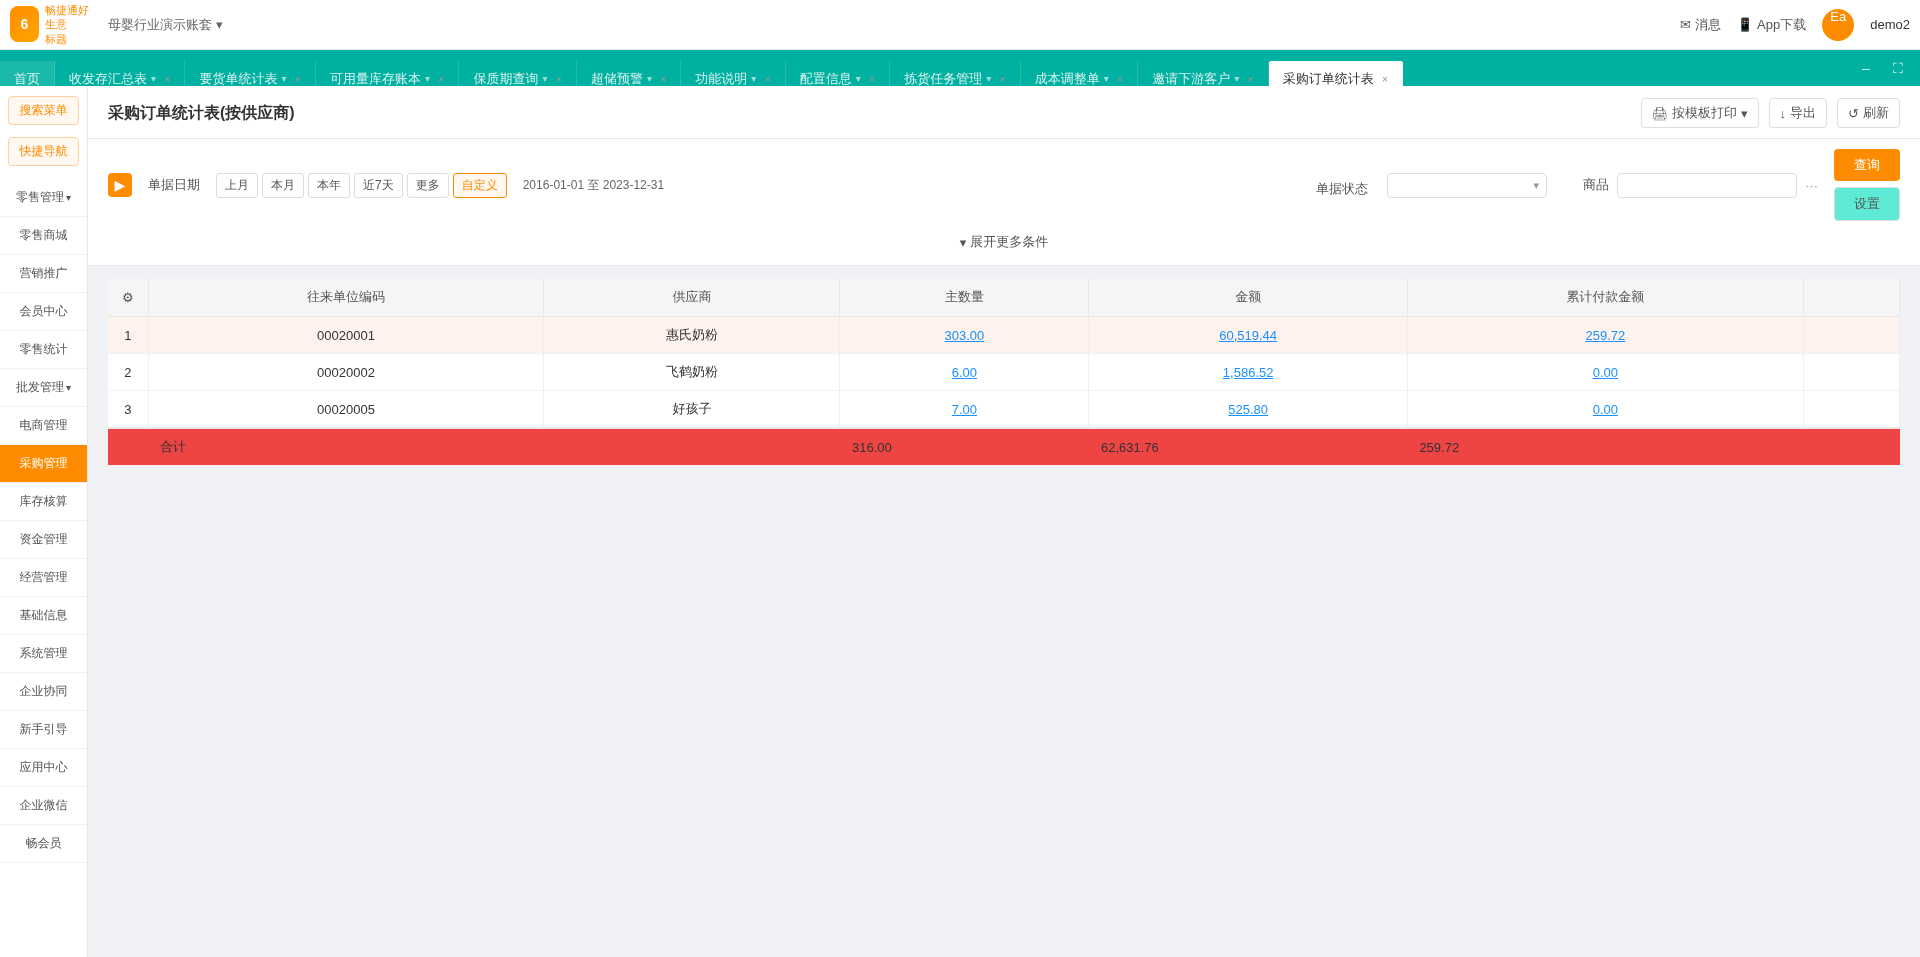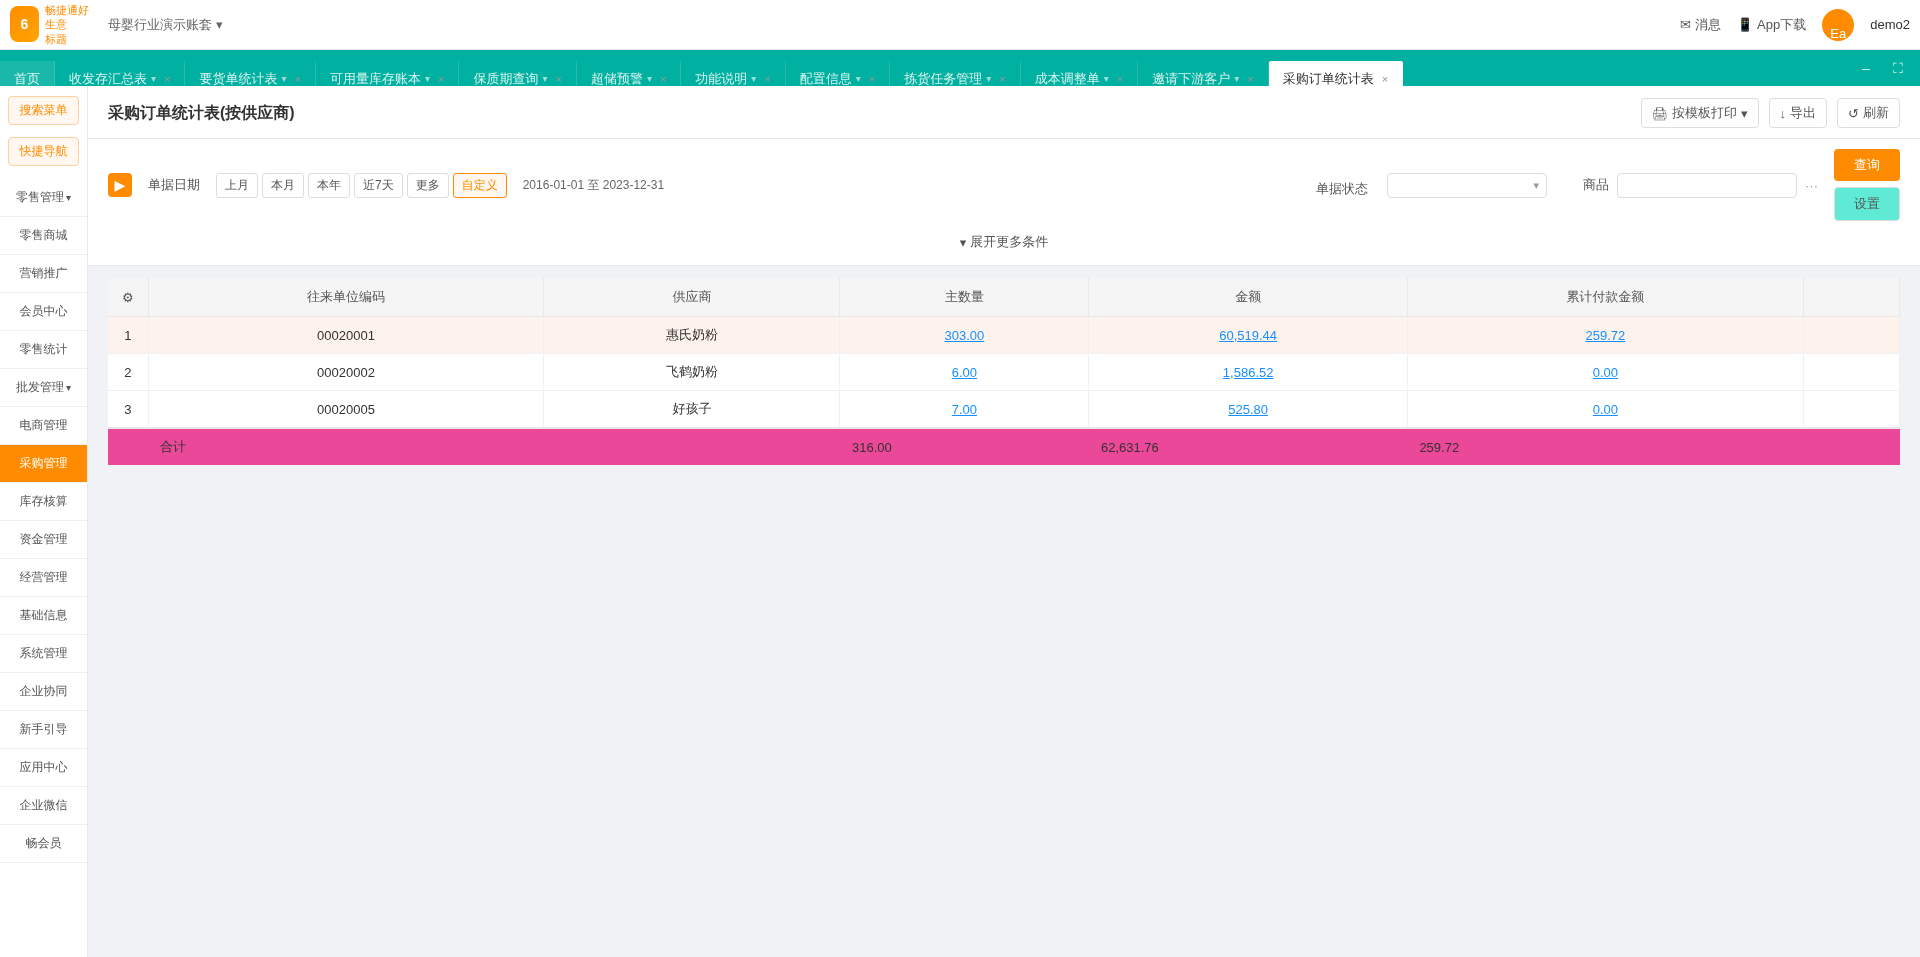--- a/index.html
+++ b/index.html
@@ -6,21 +6,21 @@
     body { font-family: "Microsoft YaHei", "PingFang SC", sans-serif; font-size: 13px; background: #f5f5f5; color: #333; display: flex; flex-direction: column; height: 957px; overflow: hidden; }
 
     
     .top-bar { height: 50px; background: #fff; display: flex; align-items: center; border-bottom: 1px solid #e8e8e8; padding: 0 10px; gap: 10px; }
     .logo-area { display: flex; align-items: center; gap: 6px; width: 88px; }
     .logo-icon { width: 36px; height: 36px; background: linear-gradient(135deg, #ff8c00, #ffa500); border-radius: 8px; display: flex; align-items: center; justify-content: center; color: #fff; font-size: 14px; font-weight: bold; }
     .logo-text { font-size: 11px; color: #ff8c00; line-height: 1.3; }
     .industry-selector { flex: 1; display: flex; align-items: center; gap: 4px; cursor: pointer; color: #666; font-size: 13px; }
     .top-right { display: flex; align-items: center; gap: 16px; margin-left: auto; }
     .top-icon-btn { display: flex; align-items: center; gap: 4px; color: #555; cursor: pointer; font-size: 13px; }
-    .user-avatar { width: 32px; height: 32px; border-radius: 50%; background: #ff8c00; display: flex; align-items: flex-end; justify-content: center; color: #fff; font-size: 13px; cursor: pointer; overflow: hidden; }
+    .user-avatar { width: 32px; height: 32px; border-radius: 50%; background: #ff8c00; display: flex; align-items: flex-start; justify-content: center; color: #fff; font-size: 13px; cursor: pointer; overflow: hidden; }
     .user-name { color: #333; font-size: 13px; cursor: pointer; }
 
     
     .nav-tabs { height: 36px; background: #00b0a0; display: flex; align-items: center; padding: 0 0 0 0; overflow: hidden; }
     .nav-tab { padding: 0 14px; height: 36px; display: flex; align-items: center; color: rgba(255,255,255,0.85); font-size: 13px; cursor: pointer; white-space: nowrap; position: relative; gap: 4px; border-right: 1px solid rgba(255,255,255,0.15); margin-top: 21px; }
     .nav-tab.home { background: rgba(255,255,255,0.1); }
     .nav-tab.active { background: #fff; color: #333; border-radius: 2px 2px 0 0; }
     .nav-tab .close-x { font-size: 11px; color: #999; margin-left: 4px; }
     .nav-tab .arrow-down { font-size: 10px; opacity: 0.7; }
     .nav-right-btns { margin-left: auto; display: flex; align-items: center; padding-right: 8px; gap: 4px; }
@@ -76,21 +76,21 @@
     .table-area { flex: 1; overflow: auto; padding: 12px 20px 0; }
     .data-table { width: 100%; border-collapse: collapse; background: #fff; }
     .data-table thead th { background: #f5f5f5; padding: 10px 12px; text-align: center; font-weight: 500; color: #555; border-bottom: 1px solid #e8e8e8; border-right: 1px solid #e8e8e8; font-size: 13px; }
     .data-table thead th:first-child { width: 40px; }
     .data-table tbody td { padding: 9px 12px; text-align: center; border-bottom: 1px solid #f0f0f0; border-right: 1px solid #f0f0f0; font-size: 13px; color: #333; }
     .data-table tbody tr:nth-child(odd) { background: #fff; }
     .data-table tbody tr.highlighted { background: #fef3ec; }
     .link-text { color: #1890ff; text-decoration: underline; cursor: pointer; }
 
     
-    .table-footer { background: #ec4899; border-top: 2px solid #e8e8e8; }
+    .table-footer { background: #ef4444; border-top: 2px solid #e8e8e8; }
     .table-footer td { padding: 9px 12px; font-size: 13px; color: #333; font-weight: 500; }
 
     
     ::-webkit-scrollbar { width: 6px; height: 6px; }
     ::-webkit-scrollbar-track { background: #f1f1f1; }
     ::-webkit-scrollbar-thumb { background: #ccc; border-radius: 3px; }
   </style>
 </head>
 <body>
 

